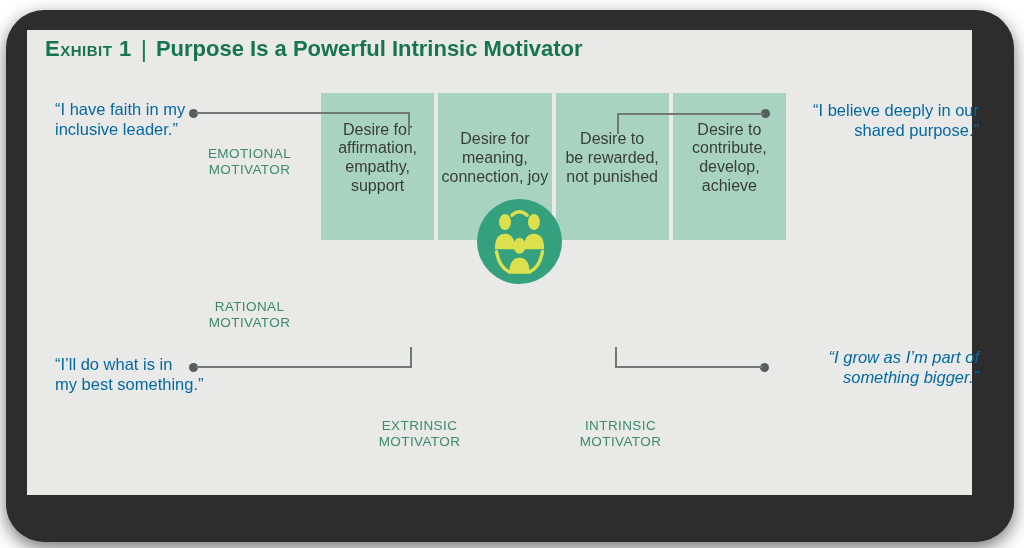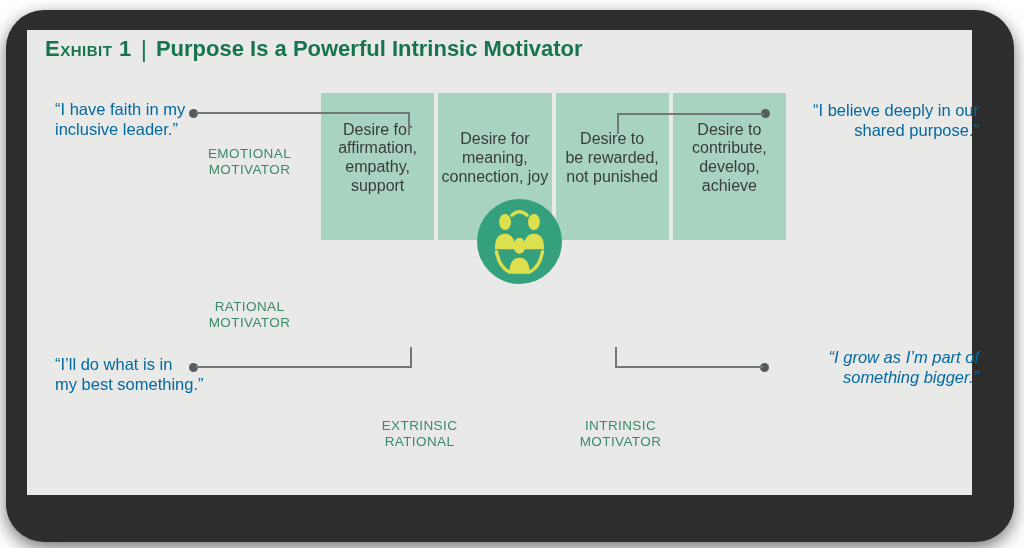--- a/index.html
+++ b/index.html
@@ -116,17 +116,17 @@
   <div class="z quote" style="left:55px;top:355px;">“I’ll do what is in
 my best something.”</div>
   <div class="z quote right" style="left:779px;top:348px;font-style:italic;">“I grow as I’m part of
 something bigger.”</div>
 
   <div class="z axis-label" style="left:172px;top:146px;">EMOTIONAL
 MOTIVATOR</div>
   <div class="z axis-label" style="left:172px;top:299px;">RATIONAL
 MOTIVATOR</div>
   <div class="z axis-label" style="left:342px;top:418px;">EXTRINSIC
-RATIONAL</div>
+MOTIVATOR</div>
   <div class="z axis-label" style="left:543px;top:418px;">INTRINSIC
 MOTIVATOR</div>
 
 </div>
 
 </body></html>

